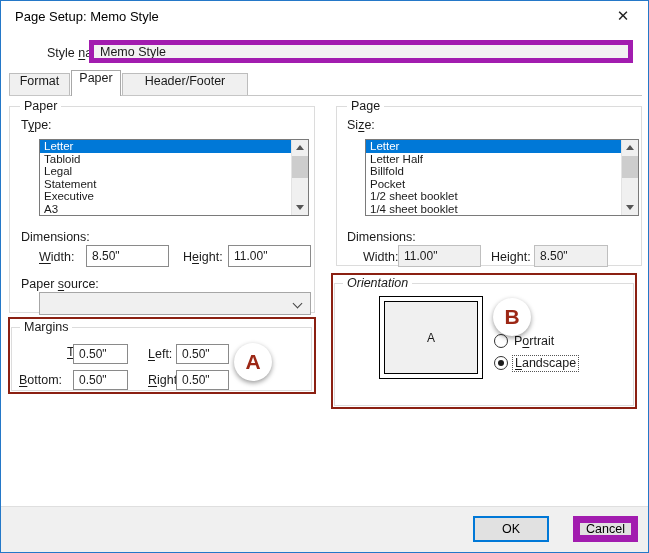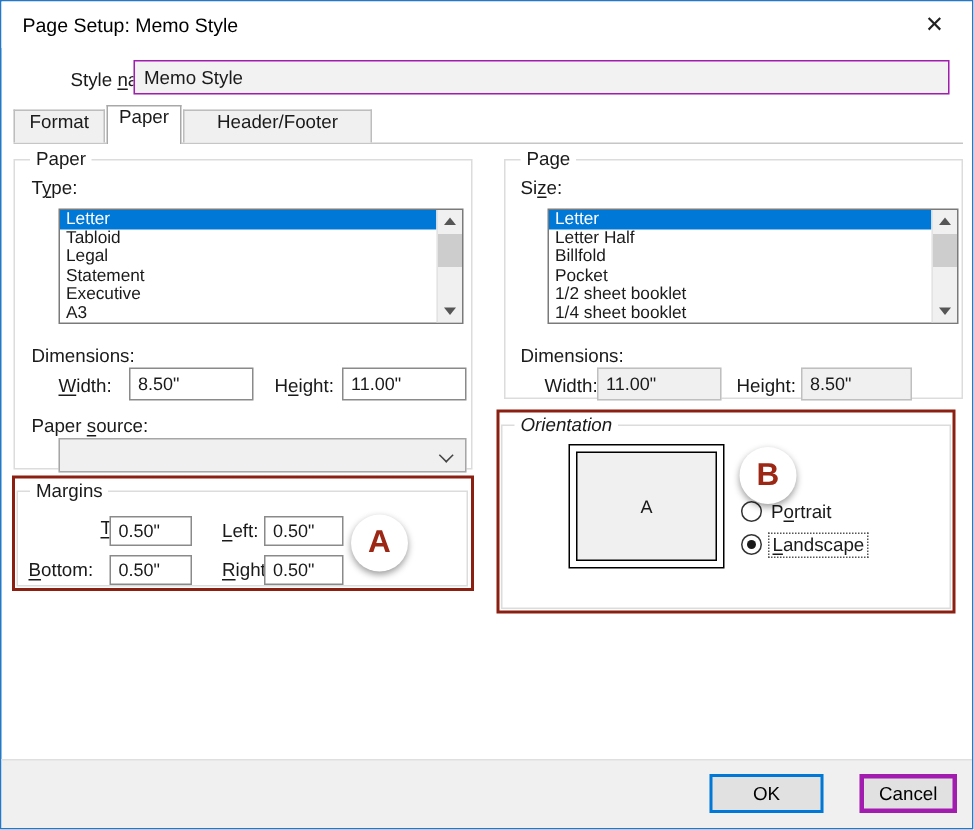--- a/index.html
+++ b/index.html
@@ -19,21 +19,21 @@
   }
   
   .titlebar { position:absolute; left:0; top:0; width:100%; height:31px; background:#ffffff; }
   .title-text { position:absolute; left:14px; top:8px; font-size:13px; color:#000; white-space:nowrap; }
   .close-btn { position:absolute; right:8px; top:2px; width:34px; height:26px;
     display:flex; align-items:center; justify-content:center;
     font-size:15px; color:#222; cursor:default; }
   
   .style-label { position:absolute; left:14px; top:45px; white-space:nowrap;margin-left:32px; }
   .style-input { position:absolute; left:88px; top:39px; width:544px; height:23px;
-    background:#f2f2f2; border:1px solid #a21caf; padding:0 6px;
+    background:#f2f2f2; border:5px solid #a21caf; padding:0 6px;
     font-family:inherit; font-size:12.5px; color:#1a1a1a; }
   .mn { text-decoration:underline; text-underline-offset:2px; }
   
   .tabline { position:absolute; left:8px; top:94px; width:633px; height:1px; background:#c6c6c6; }
   .tab { position:absolute; top:72px; height:22px; background:#f0f0f0;
     border:1px solid #bdbdbd; border-bottom:none;
     display:flex; align-items:flex-start; justify-content:center; cursor:default; }
   .tab-format { left:8px; width:61px; }
   .tab-paper  { left:70px; top:69px; width:50px; height:26px; background:#ffffff; z-index:3;
     border-color:#a8a8a8; }
@@ -98,21 +98,21 @@
   .radio-landscape { left:493px; top:355px; }
   .rlabel { position:absolute; white-space:nowrap; }
   .rlabel-portrait { left:513px; top:333px; }
   .rlabel-landscape { left:511px; top:354px; border:1px dotted #555; padding:0 2px 1px 2px; }
   
   .footer { position:absolute; left:0; top:505px; width:647px; height:46px;
     background:#f0f0f0; border-top:1px solid #dfdfdf; }
   .btn { position:absolute; height:26px; display:flex; align-items:center; justify-content:center;
     background:#e1e1e1; font-size:12.5px; color:#000; cursor:default; }
   .btn-ok { left:472px; top:9px; width:76px; border:2px solid #0078d7; }
-  .btn-cancel { left:572px; top:9px; width:65px; border:3px solid #a21caf; }
+  .btn-cancel { left:572px; top:9px; width:65px; border:7px solid #a21caf; }
 </style>
 </head>
 <body>
 
 <div class="dialog">
 
   <div class="titlebar">
     <div class="title-text">Page Setup: Memo Style</div>
     <div class="close-btn">
       <span>✕</span>

